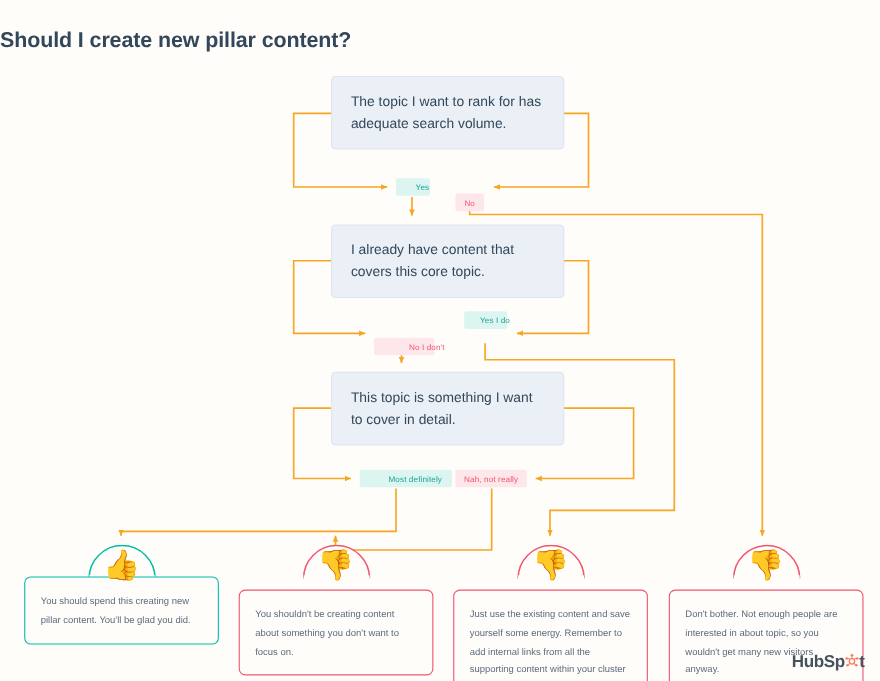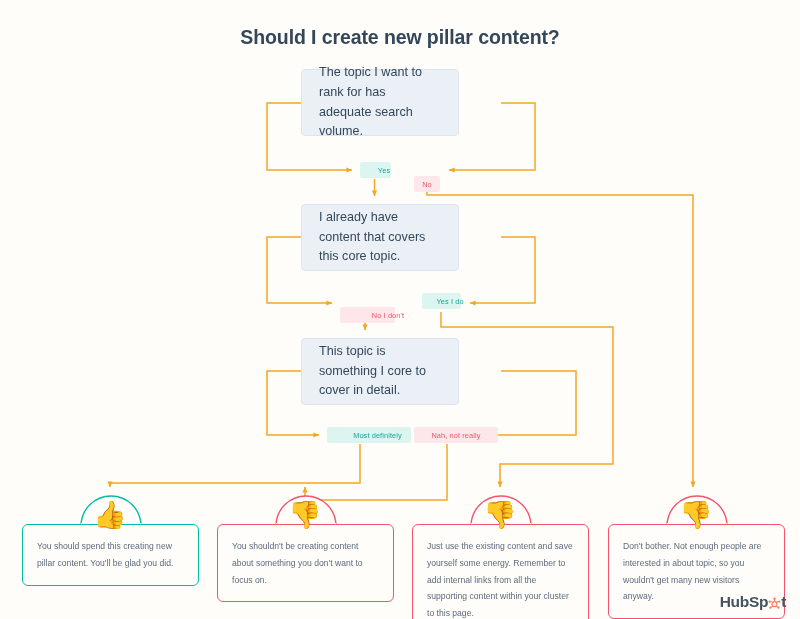--- a/index.html
+++ b/index.html
@@ -19,31 +19,30 @@
     position: absolute;
     left: 0; top: 0;
     width: 800px; height: 619px;
     pointer-events: none;
   }
 
   .page-title {
     position: absolute;
     left: 0; top: 26px;
     width: 800px;
-    text-align: center;
     font-size: 19.5px;
     font-weight: bold;
     color: #33475b;
     letter-spacing: -0.1px;
   }
 
   
   .decision {
     position: absolute;
-    width: 158px;
+    width: 212px;
     background: #eaf0f6;
     border: 1px solid #dce4ed;
     border-radius: 4px;
     display: flex;
     align-items: center;
     padding: 0 17px;
     color: #33475b;
     font-size: 12.6px;
     line-height: 1.55;
   }
@@ -63,23 +62,23 @@
     border-radius: 2px;
     white-space: nowrap;
     letter-spacing: 0.1px;
   }
   .chip.yes { background: #ddf5f1; color: #18a499; padding-left: 24px; }
   .chip.no  { background: #fde7ea; color: #f2546c; }
 
   #chip-yes     { left: 360px; top: 162px; width: 29px; }
   #chip-no      { left: 414px; top: 176px; width: 26px; }
   #chip-no-i-dont { left: 340px; top: 307px; width: 50px; padding-left: 48px; }
-  #chip-yes-i-do  { left: 422px; top: 293px; width: 39px; }
+  #chip-yes-i-do  { left: 422px; top: 283px; width: 39px; }
   #chip-most-def  { left: 327px; top: 427px; width: 84px; }
-  #chip-nah       { left: 414px; top: 427px; width: 84px; }
+  #chip-nah       { left: 414px; top: 427px; width: 65px; }
 
   
   .outcome {
     position: absolute;
     width: 177px;
   }
   .outcome .arch {
     position: absolute;
     left: 50%;
     transform: translateX(-50%);
@@ -101,34 +100,33 @@
     left: 0; top: 29px;
     width: 177px;
     border-radius: 6px;
     padding: 13px 14px 13px 14px;
     font-size: 8.6px;
     line-height: 1.95;
     color: #5b6b7c;
     background: #fffdfa;
   }
   .outcome.good .body { border: 1.4px solid #00bda5; }
-  .outcome.bad  .body { border: 1.4px solid #f2546c; }
+  .outcome.bad  .body { border: 1.4px solid #f2546c; margin-top: 12px; }
 
   #outcome-1 { left: 22px;  top: 495px; }
   #outcome-2 { left: 217px; top: 495px; }
   #outcome-3 { left: 412px; top: 495px; }
   #outcome-4 { left: 608px; top: 495px; }
   #outcome-3 .body { padding-bottom: 15px; }
 
   
   .hubspot-logo {
     position: absolute;
     right: 14px; bottom: 8px;
     display: flex;
-    align-items: center;
     font-size: 15.5px;
     font-weight: bold;
     color: #45535e;
     letter-spacing: -0.3px;
   }
   .hubspot-logo .sprocket {
     width: 13px; height: 13px;
     margin: 0 0px 0 0px;
     position: relative;
     top: 1px;
@@ -168,21 +166,21 @@
     <path d="M360,444 L360,483 L110,483 L110,487" marker-end="url(#arr)"></path>
 
     <path d="M447,444 L447,500 L305,500 L305,487" marker-end="url(#arr)"></path>
   </g>
 </svg>
 
 <div class="page-title">Should I create new pillar content?</div>
 
 <div class="decision" id="decision-1">The topic I want to rank for has adequate search volume.</div>
 <div class="decision" id="decision-2">I already have content that covers this core topic.</div>
-<div class="decision" id="decision-3">This topic is something I core to cover in detail.</div>
+<div class="decision" id="decision-3">This topic is something I want to cover in detail.</div>
 
 <div class="chip yes" id="chip-yes">Yes</div>
 <div class="chip no" id="chip-no">No</div>
 <div class="chip no" id="chip-no-i-dont">No I don't</div>
 <div class="chip yes" id="chip-yes-i-do">Yes I do</div>
 <div class="chip yes" id="chip-most-def">Most definitely</div>
 <div class="chip no" id="chip-nah">Nah, not really</div>
 
 <div class="outcome good" id="outcome-1">
   <svg class="arch" viewBox="0 0 62 31">

